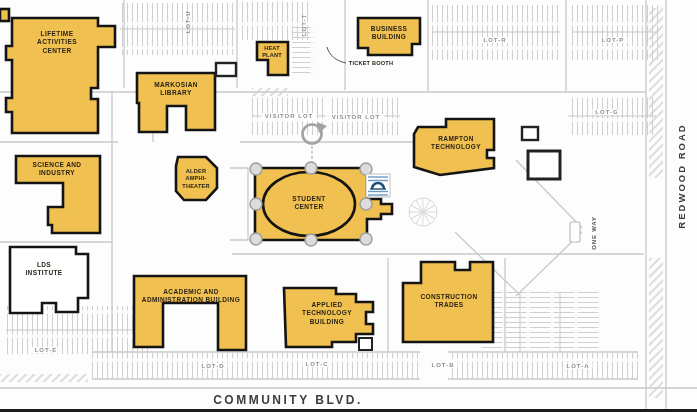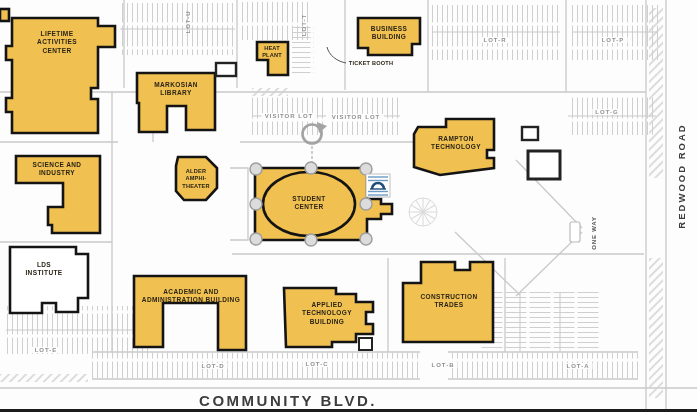--- a/index.html
+++ b/index.html
@@ -20,21 +20,21 @@
     white-space:nowrap;background:#fdfdfd;padding:0 3px;pointer-events:none;
   }
   .vert{
     writing-mode:vertical-rl;transform:translate(-50%,-50%) rotate(180deg);
     background:transparent;padding:3px 0;letter-spacing:1px;
   }
   .roadlbl{
     position:absolute;transform:translate(-50%,-50%);
     font-weight:bold;color:#3d3d3d;white-space:nowrap;pointer-events:none;
   }
-  .community{font-size:15px;letter-spacing:2.5px;}
+  .community{font-size:12px;letter-spacing:2.5px;}
   .redwood{
     font-size:9.5px;letter-spacing:2px;
     writing-mode:vertical-rl;transform:translate(-50%,-50%) rotate(180deg);
   }
   .oneway{
     font-size:6px;letter-spacing:.8px;color:#555;
     writing-mode:vertical-rl;transform:translate(-50%,-50%) rotate(180deg);
   }
   .bottom-edge{position:absolute;left:0;top:409px;width:697px;height:3px;background:#1c1c1c;}
 </style>

